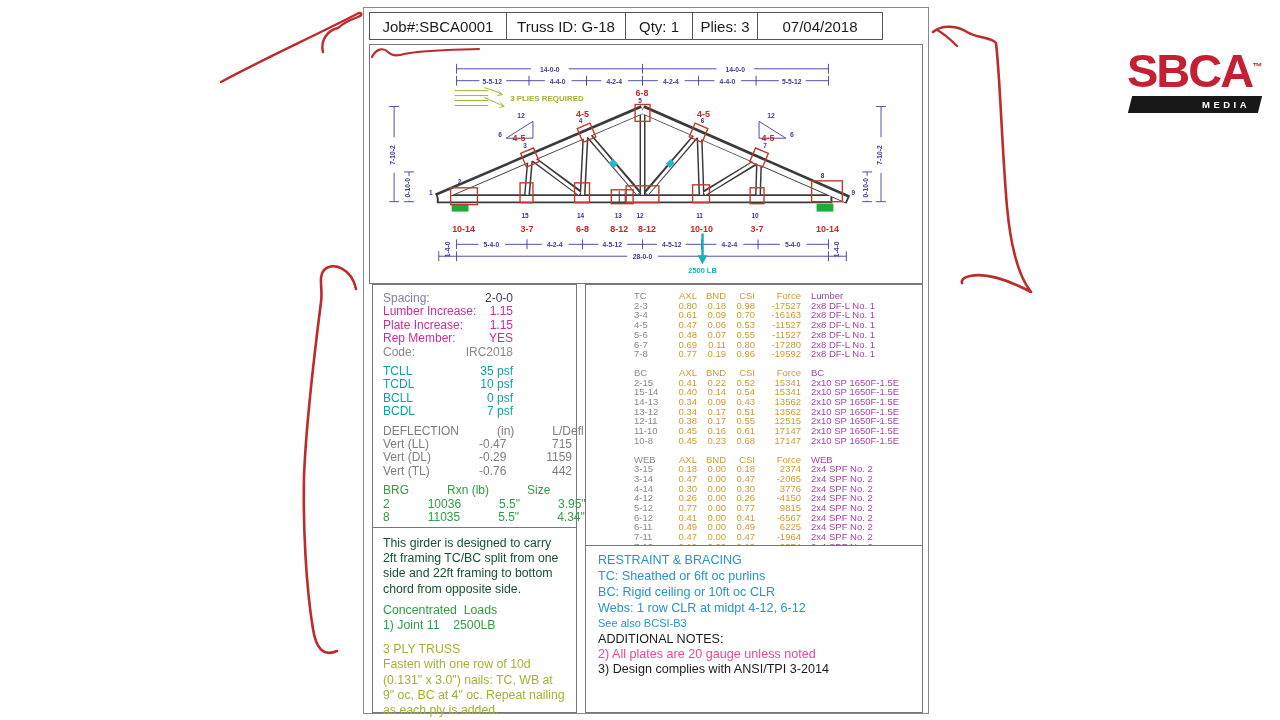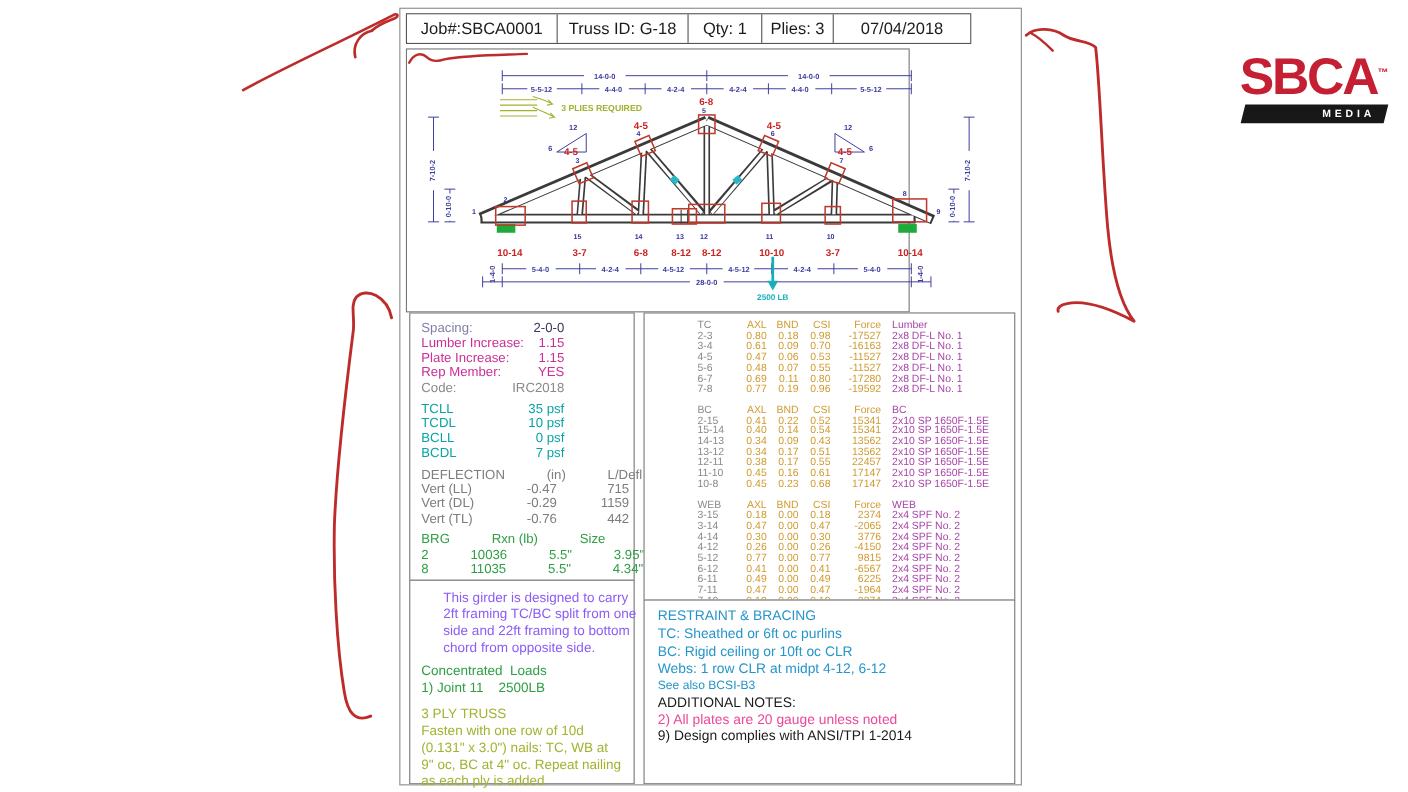--- a/index.html
+++ b/index.html
@@ -10,21 +10,21 @@
   
   .page{position:absolute;left:363px;top:7px;width:566px;height:707px;background:#fff;
         border:1px solid #8a8a8a;box-sizing:border-box;}
   .hdr{position:absolute;left:5px;top:4px;width:514px;height:28px;border:1px solid #555;
        display:flex;box-sizing:border-box;font-size:15px;color:#1c1c1c;}
   .hdr .cell{height:100%;display:flex;align-items:center;justify-content:center;
        border-right:1px solid #555;box-sizing:border-box;white-space:nowrap;}
   .hdr .cell:last-child{border-right:none;}
   .c0{width:137px}.c1{width:119px}.c2{width:67px}.c3{width:65px}.c4{flex:1}
 
-  .diagram{position:absolute;left:5px;top:36px;width:458px;height:240px;border:1px solid #777;
+  .diagram{position:absolute;left:5px;top:36px;width:554px;height:240px;border:1px solid #777;
            box-sizing:border-box;}
   .diagram svg{position:absolute;left:0;top:0;}
 
   .box{position:absolute;border:1px solid #777;box-sizing:border-box;background:#fff;}
   .left1{left:8px;top:276px;width:205px;height:244px;}
   .left2{left:8px;top:519px;width:205px;height:186px;}
   .right1{left:221px;top:276px;width:338px;height:262px;}
   .right2{left:221px;top:537px;width:338px;height:168px;}
 
   
@@ -33,21 +33,21 @@
   .gap{height:6px;}
   .slate{color:#8080a6}.darkv{color:#3a3a5c}.mag{color:#cc2d96}.grayc{color:#8a8a8a}
   .tealc{color:#0aa3a3}.gray2{color:#7d7d7d}.greenc{color:#2f9e44}
   .drow{display:flex;white-space:nowrap;gap:38px;}
   .dl{width:88px}.d1{width:30px;text-align:right}.d2{width:42px;text-align:right}
   .b0{width:26px}.b1{width:60px;text-align:right}.b2{width:32px;text-align:right}.b3{width:38px;text-align:right}
   .b0h{width:26px}.b1h{width:60px;text-align:right}
 
   
   .left2{padding:8px 6px 0 10px;font-size:12.3px;line-height:15.2px;}
-  .girder{color:#8b5cf6;width:184px;margin-left:20px;}
+  .girder{color:#14532d;width:184px;}
   .conc{color:#2f9e44;margin-top:6px;white-space:pre-wrap;}
   .ply{color:#a3b231;margin-top:9px;}
   .ply-text{color:#a3b231;width:184px;}
 
   
   .right1{padding:6px 0 0 48px;font-size:9.5px;line-height:9.7px;}
   .ftable{margin-bottom:9px;}
   .frow{display:flex;white-space:nowrap;}
   .fid{width:34px;color:#8a8a8a;}
   .fn{width:29px;text-align:right;color:#cf9b30;}
@@ -504,21 +504,21 @@
             <span class="fn">0.17</span>
             <span class="fn">0.51</span>
             <span class="ff">13562</span>
             <span class="fs">2x10 SP 1650F-1.5E</span>
           </div>
           <div class="frow">
             <span class="fid">12-11</span>
             <span class="fn">0.38</span>
             <span class="fn">0.17</span>
             <span class="fn">0.55</span>
-            <span class="ff">22457</span>
+            <span class="ff">12515</span>
             <span class="fs">2x10 SP 1650F-1.5E</span>
           </div>
           <div class="frow">
             <span class="fid">11-10</span>
             <span class="fn">0.45</span>
             <span class="fn">0.16</span>
             <span class="fn">0.61</span>
             <span class="ff">17147</span>
             <span class="fs">2x10 SP 1650F-1.5E</span>
           </div>
@@ -616,21 +616,21 @@
       </div>
 
     <div class="box right2">
       <div class="blue">RESTRAINT &amp; BRACING</div>
       <div class="blue">TC: Sheathed or 6ft oc purlins</div>
       <div class="blue">BC: Rigid ceiling or 10ft oc CLR</div>
       <div class="blue">Webs: 1 row CLR at midpt 4-12, 6-12</div>
       <div class="seealso">See also BCSI-B3</div>
       <div class="addnotes">ADDITIONAL NOTES:</div>
       <div class="noteitem notered">2) All plates are 20 gauge unless noted</div>
-      <div class="noteitem">9) Design complies with  ANSI/TPI 1-2014</div>
+      <div class="noteitem">3) Design complies with  ANSI/TPI 3-2014</div>
     </div>
   </div>
 
   <div class="logo">
     <div class="logo-word"><span>SBCA</span><span class="logo-tm">™</span></div>
     <div class="logo-band">
         <span>MEDIA</span>
       </div>
   </div>
 

